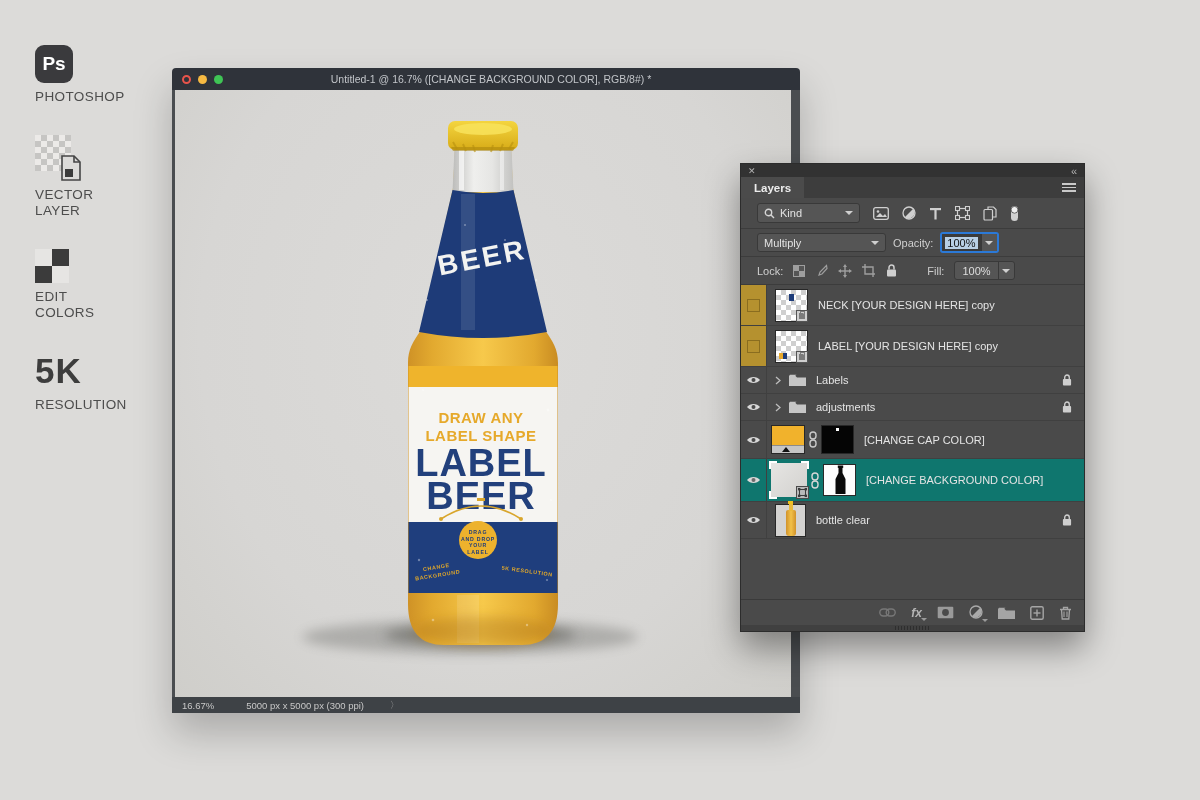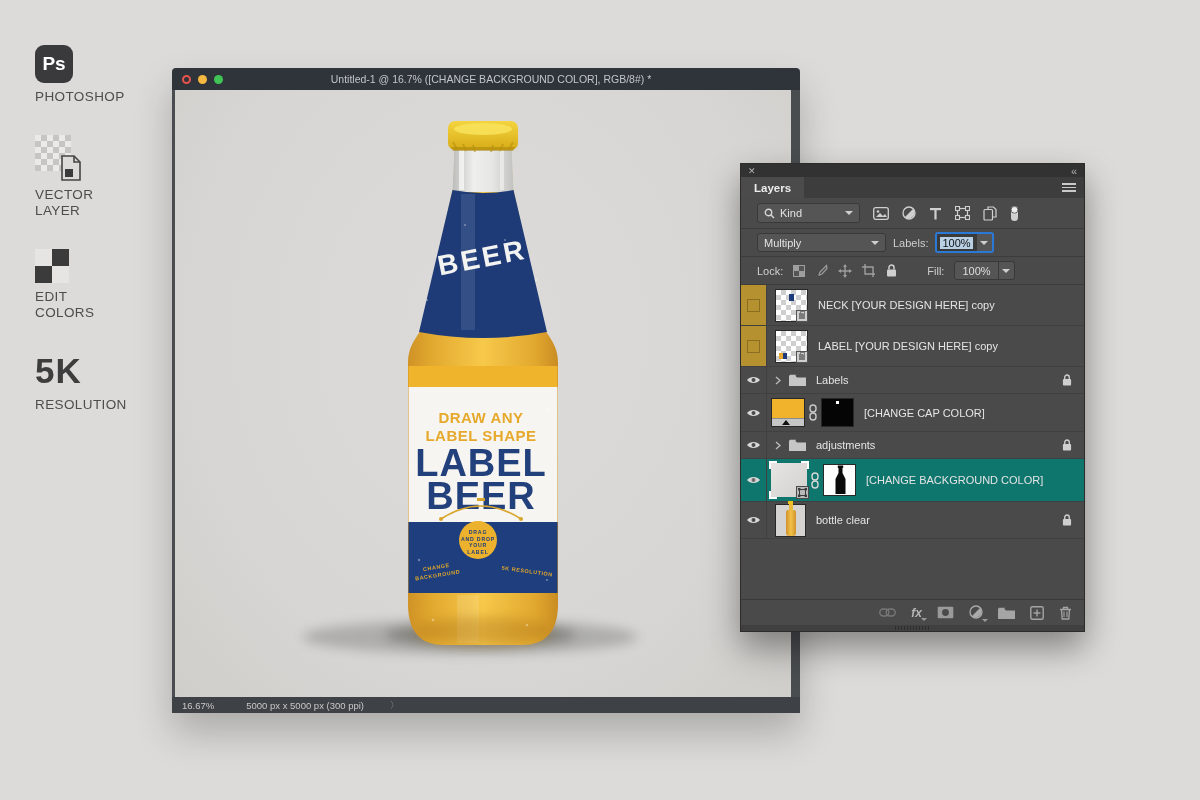--- a/index.html
+++ b/index.html
@@ -352,21 +352,21 @@
         <circle cx="4.5" cy="4.8" r="3.4" fill="#efefef" stroke="#4a4a4a" stroke-width="0.8"></circle>
       </svg>
     </div>
   </div>
 
   <div class="prow p-blend">
     <div class="dd blend-dd">
       <span>Multiply</span>
       <span class="chev"></span>
     </div>
-    <span class="oplabel">Labels:</span>
+    <span class="oplabel">Opacity:</span>
     <div class="op-combo">
       <span class="op-val">
           <span>100%</span>
         </span>
       <span class="op-chevbox">
         <span class="chev"></span>
       </span>
     </div>
   </div>
 
@@ -449,20 +449,40 @@
     <svg class="foldericon" width="17" height="12" viewBox="0 0 17 12">
       <path d="M0 2 L0 12 L17 12 L17 3.5 L8 3.5 L6.5 2 Z M0 2 L6 2 L7.5 0.8 L1 0.8 Z" fill="#c6c6c6"></path>
     </svg>
     <span class="lname">Labels</span>
     <svg class="locksp" width="10" height="12" viewBox="0 0 11 13">
       <rect x="1" y="5.5" width="9" height="7" rx="1" fill="#cfcfcf"></rect>
       <path d="M3 5.5 V3.5 a2.5 2.5 0 0 1 5 0 V5.5" fill="none" stroke="#cfcfcf" stroke-width="1.5"></path>
     </svg>
   </div>
 
+  <div class="lrow" style="height:27px;">
+    <div class="gutter">
+      <svg width="15" height="10" viewBox="0 0 15 10">
+        <path d="M1 5 C4 1 11 1 14 5 C11 9 4 9 1 5 Z" fill="#d8d8d8"></path>
+          <circle cx="7.5" cy="5" r="2" fill="#4a4a4a"></circle>
+      </svg>
+    </div>
+    <svg class="groupchev" width="6" height="9" viewBox="0 0 6 9">
+      <path d="M1 1 L5 4.5 L1 8" fill="none" stroke="#bdbdbd" stroke-width="1.3"></path>
+    </svg>
+    <svg class="foldericon" width="17" height="12" viewBox="0 0 17 12">
+      <path d="M0 2 L0 12 L17 12 L17 3.5 L8 3.5 L6.5 2 Z M0 2 L6 2 L7.5 0.8 L1 0.8 Z" fill="#c6c6c6"></path>
+    </svg>
+    <span class="lname">adjustments</span>
+    <svg class="locksp" width="10" height="12" viewBox="0 0 11 13">
+      <rect x="1" y="5.5" width="9" height="7" rx="1" fill="#cfcfcf"></rect>
+      <path d="M3 5.5 V3.5 a2.5 2.5 0 0 1 5 0 V5.5" fill="none" stroke="#cfcfcf" stroke-width="1.5"></path>
+    </svg>
+  </div>
+
   <div class="lrow" style="height:38px;">
     <div class="gutter">
       <svg width="15" height="10" viewBox="0 0 15 10">
         <path d="M1 5 C4 1 11 1 14 5 C11 9 4 9 1 5 Z" fill="#d8d8d8"></path>
           <circle cx="7.5" cy="5" r="2" fill="#4a4a4a"></circle>
       </svg>
     </div>
     <div class="thumb capthumb">
       <span class="capcolor"></span>
       <span class="capslider">
@@ -470,40 +490,20 @@
         </span>
     </div>
     <svg class="chain" width="10" height="17" viewBox="0 0 10 17">
       <rect x="2" y="1" width="6" height="7" rx="3" fill="none" stroke="#c9c9c9" stroke-width="1.4"></rect>
       <rect x="2" y="9" width="6" height="7" rx="3" fill="none" stroke="#c9c9c9" stroke-width="1.4"></rect>
     </svg>
     <div class="thumb maskthumb mask-black">
         <i></i>
       </div>
     <span class="lname">[CHANGE CAP COLOR]</span>
-  </div>
-
-  <div class="lrow" style="height:27px;">
-    <div class="gutter">
-      <svg width="15" height="10" viewBox="0 0 15 10">
-        <path d="M1 5 C4 1 11 1 14 5 C11 9 4 9 1 5 Z" fill="#d8d8d8"></path>
-          <circle cx="7.5" cy="5" r="2" fill="#4a4a4a"></circle>
-      </svg>
-    </div>
-    <svg class="groupchev" width="6" height="9" viewBox="0 0 6 9">
-      <path d="M1 1 L5 4.5 L1 8" fill="none" stroke="#bdbdbd" stroke-width="1.3"></path>
-    </svg>
-    <svg class="foldericon" width="17" height="12" viewBox="0 0 17 12">
-      <path d="M0 2 L0 12 L17 12 L17 3.5 L8 3.5 L6.5 2 Z M0 2 L6 2 L7.5 0.8 L1 0.8 Z" fill="#c6c6c6"></path>
-    </svg>
-    <span class="lname">adjustments</span>
-    <svg class="locksp" width="10" height="12" viewBox="0 0 11 13">
-      <rect x="1" y="5.5" width="9" height="7" rx="1" fill="#cfcfcf"></rect>
-      <path d="M3 5.5 V3.5 a2.5 2.5 0 0 1 5 0 V5.5" fill="none" stroke="#cfcfcf" stroke-width="1.5"></path>
-    </svg>
   </div>
 
   <div class="lrow sel" style="height:43px;">
     <div class="gutter">
       <svg width="15" height="10" viewBox="0 0 15 10">
         <path d="M1 5 C4 1 11 1 14 5 C11 9 4 9 1 5 Z" fill="#d8d8d8"></path>
           <circle cx="7.5" cy="5" r="2" fill="#6b6b6b"></circle>
       </svg>
     </div>
     <div class="bgthumb">

